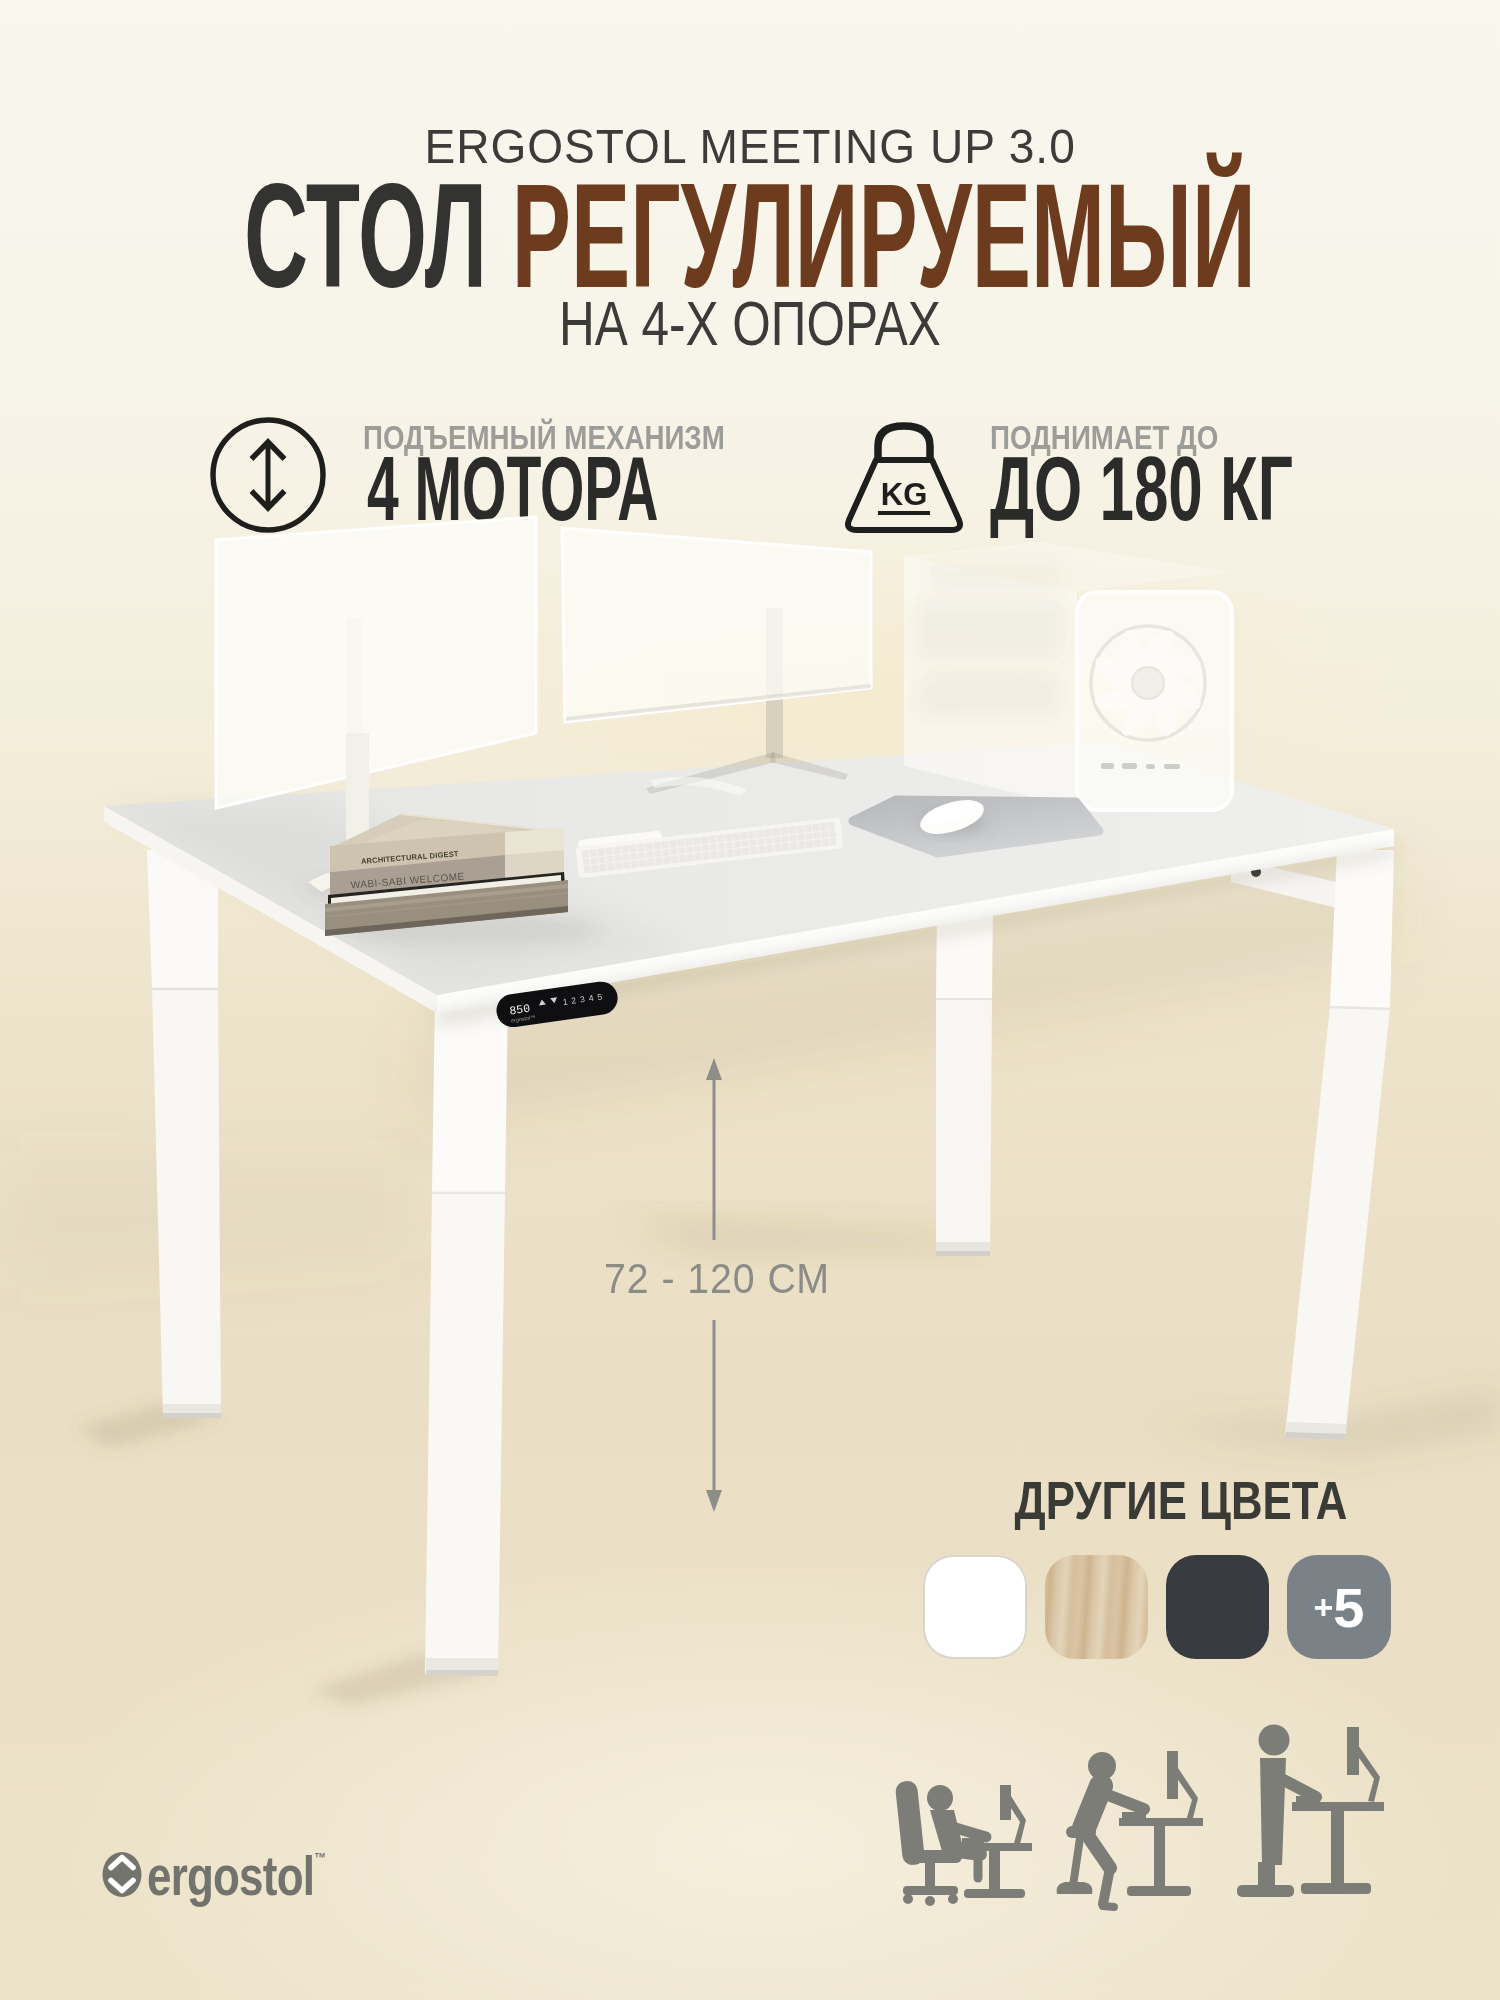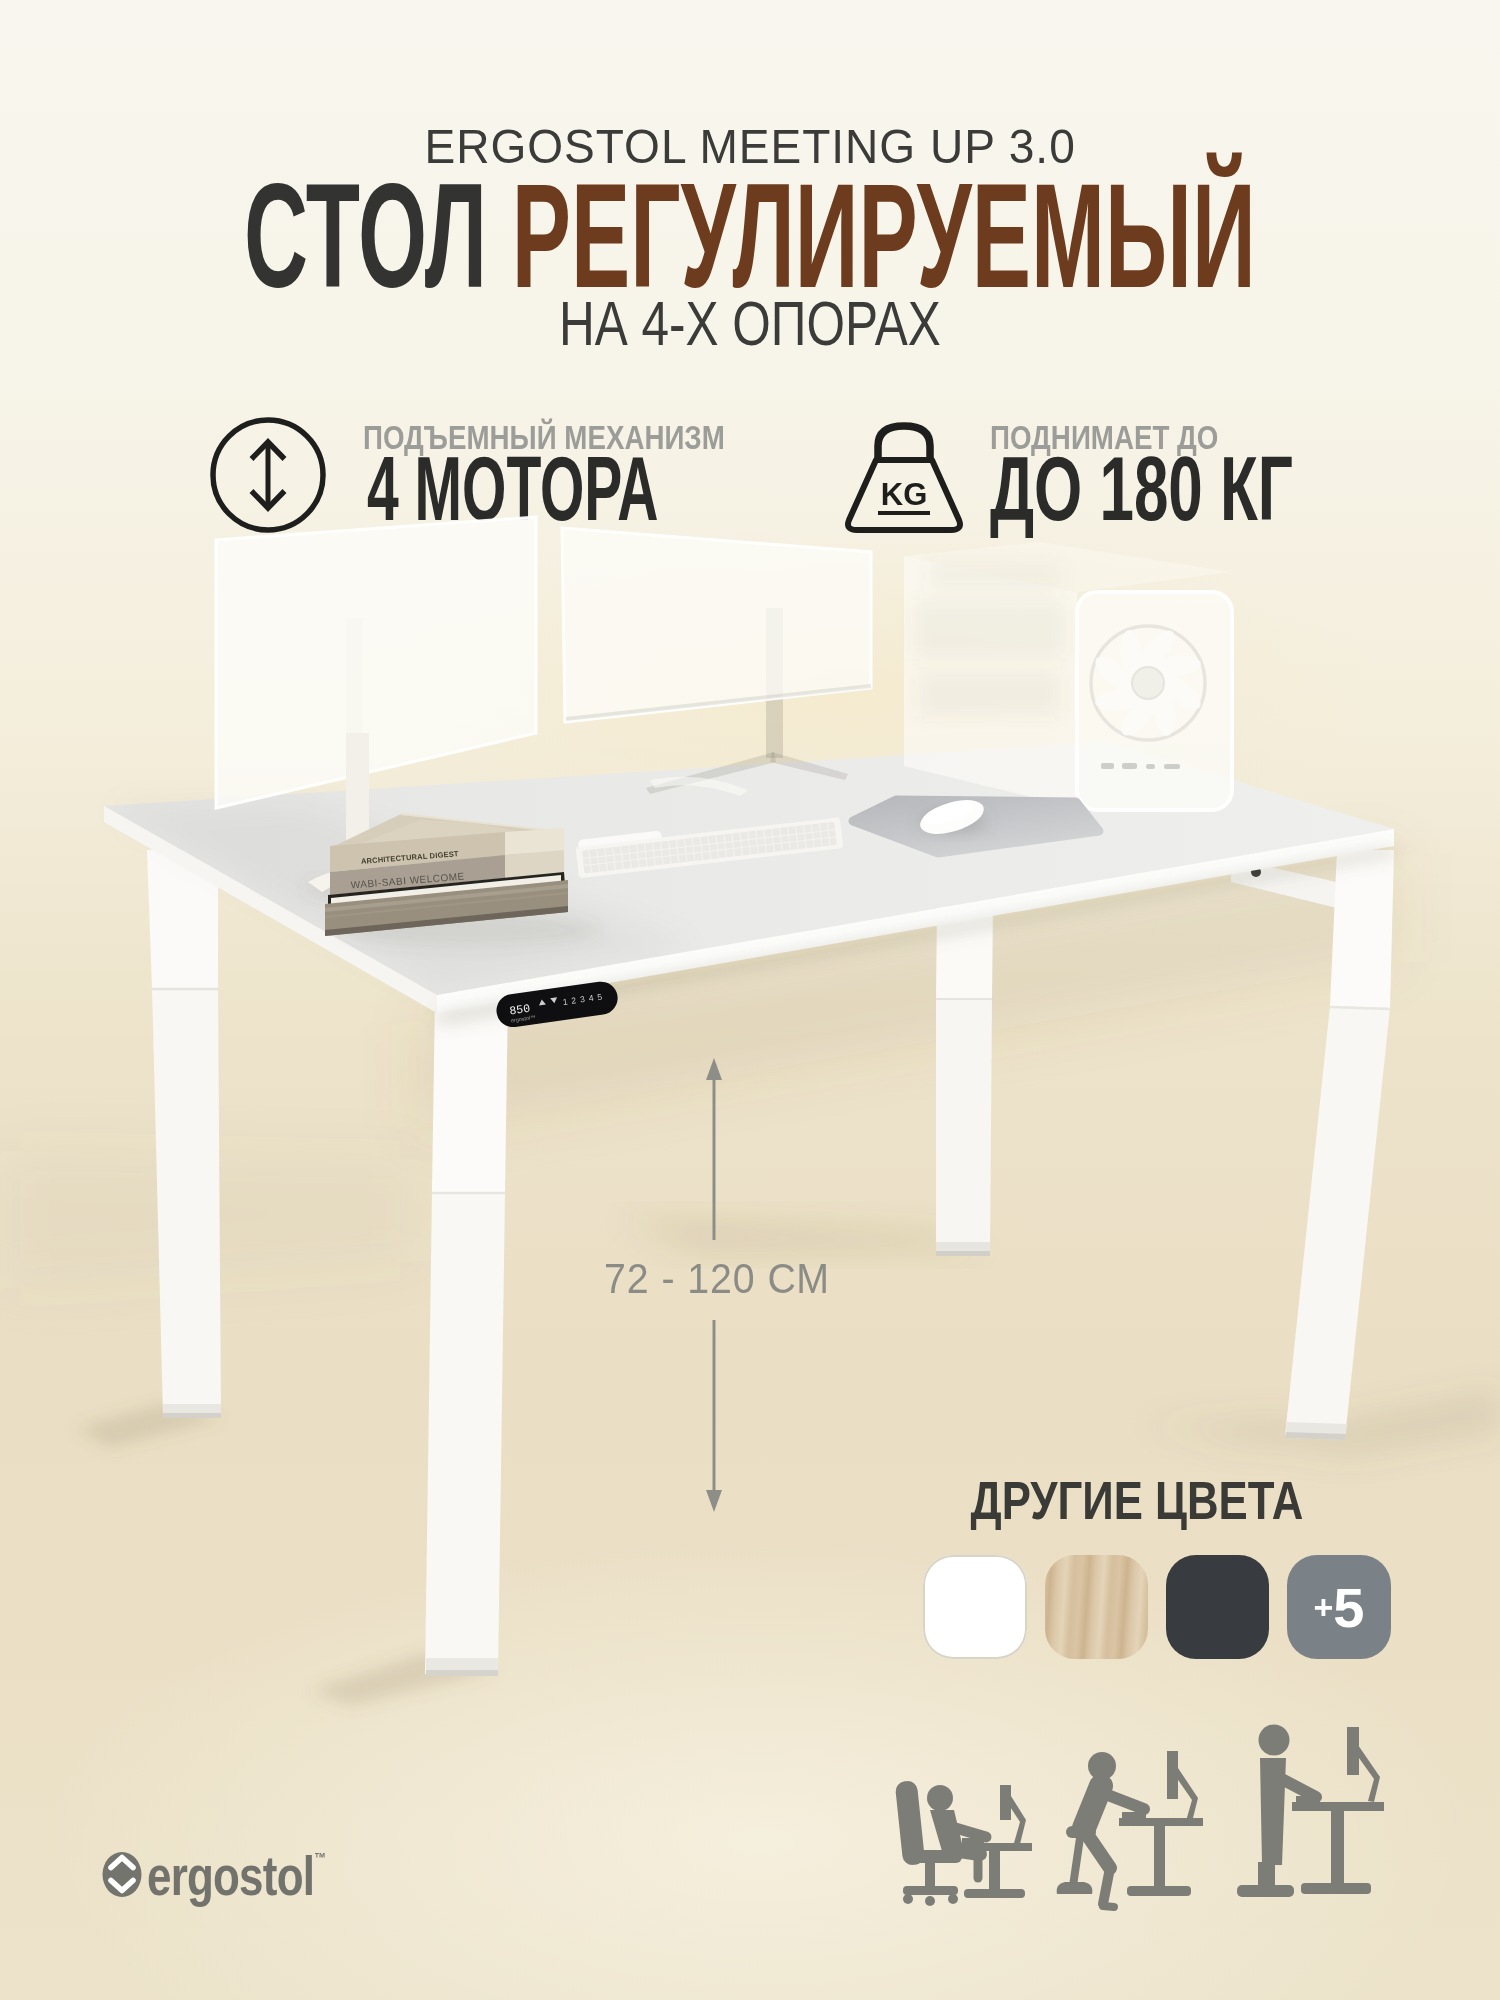--- a/index.html
+++ b/index.html
@@ -263,21 +263,21 @@
   </g>
 
   <text x="604" y="1293" font-size="43" fill="#8c8c87" letter-spacing="1" textLength="226" lengthAdjust="spacingAndGlyphs">72 - 120 СМ</text>
 
   <g stroke="#8e8e89" fill="#8e8e89">
     <line x1="714" y1="1320" x2="714" y2="1490" stroke-width="3"></line>
     <polygon points="714,1512 706,1490 722,1490" stroke="none"></polygon>
   </g>
 </svg>
 
-<div style="position:absolute;left:900px;top:1472px;width:491px;text-align:left;font-size:53px;font-weight:bold;color:#3a3a37;line-height:1.1;"><span style="display:inline-block;transform:scaleX(.825);transform-origin:100% 50%;">ДРУГИЕ ЦВЕТА</span></div>
+<div style="position:absolute;left:900px;top:1472px;width:491px;text-align:center;font-size:53px;font-weight:bold;color:#3a3a37;line-height:1.1;"><span style="display:inline-block;transform:scaleX(.825);transform-origin:100% 50%;">ДРУГИЕ ЦВЕТА</span></div>
 
 <div style="position:absolute;left:923px;top:1555px;width:104px;height:104px;border-radius:30px;background:#ffffff;box-shadow:inset 0 0 0 2px #d8d4c8;"></div>
 
 <div style="position:absolute;left:1045px;top:1555px;width:103px;height:104px;border-radius:30px;background:repeating-linear-gradient(94deg,#d9c3a3 0px,#cdb48f 7px,#dcc7a8 14px,#e4d4b8 22px,#d5bf9d 30px,#dac4a4 38px);"></div>
 
 <div style="position:absolute;left:1166px;top:1555px;width:103px;height:104px;border-radius:30px;background:#383c40;"></div>
 
 <div style="position:absolute;left:1287px;top:1555px;width:104px;height:104px;border-radius:30px;background:#7b8287;color:#fff;font-weight:bold;display:flex;align-items:center;justify-content:center;">
     <span style="font-size:34px;">+</span>
     <span style="font-size:56px;">5</span>

